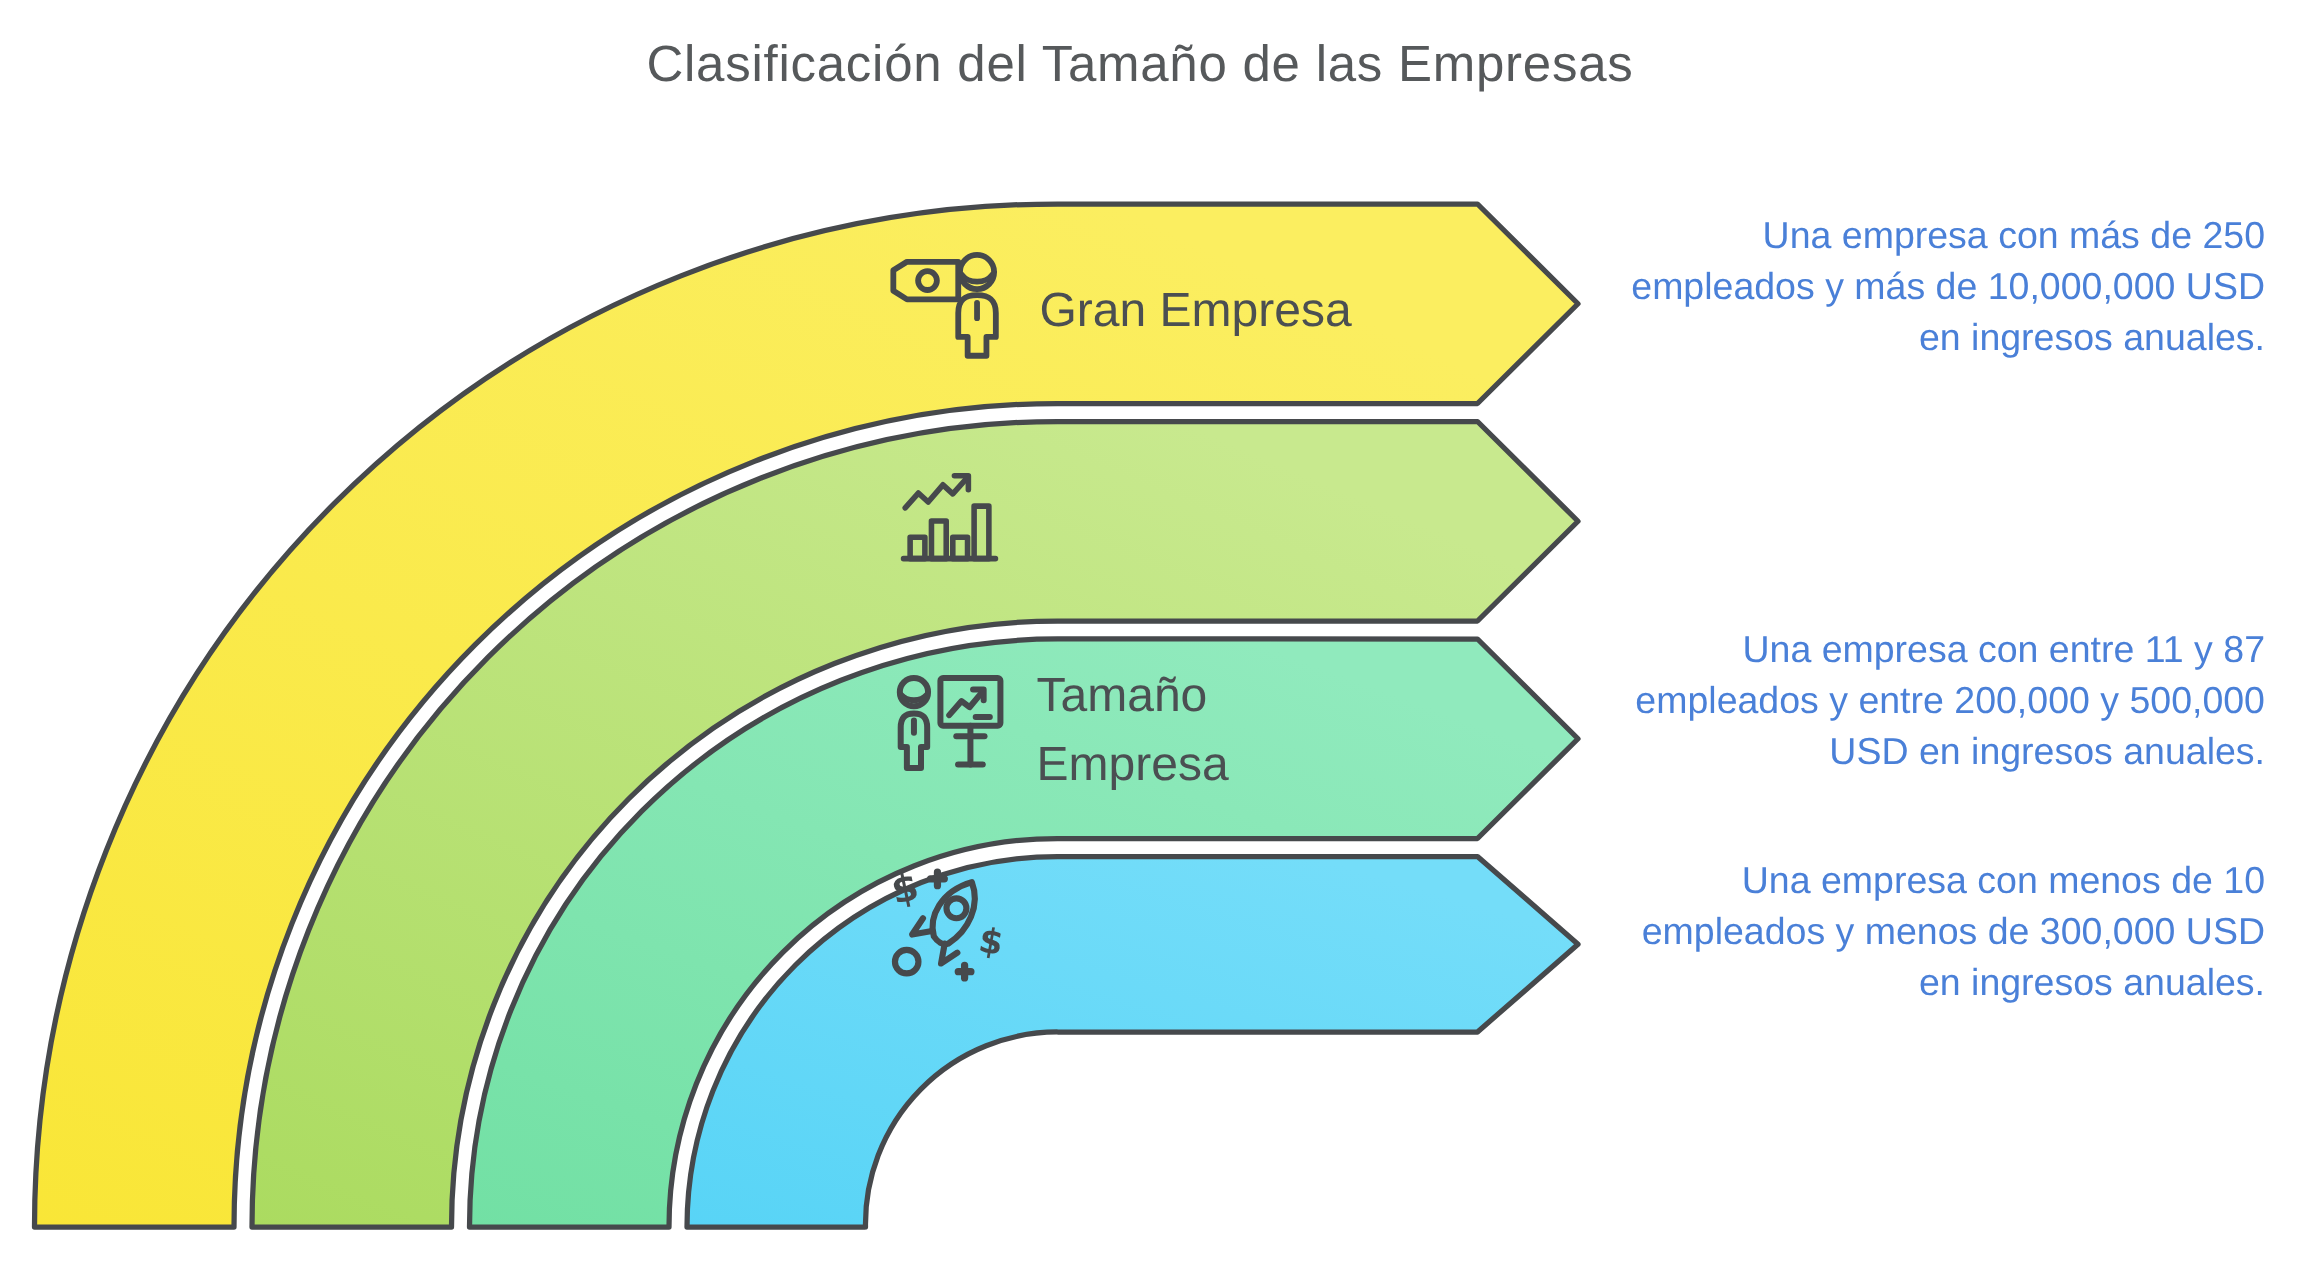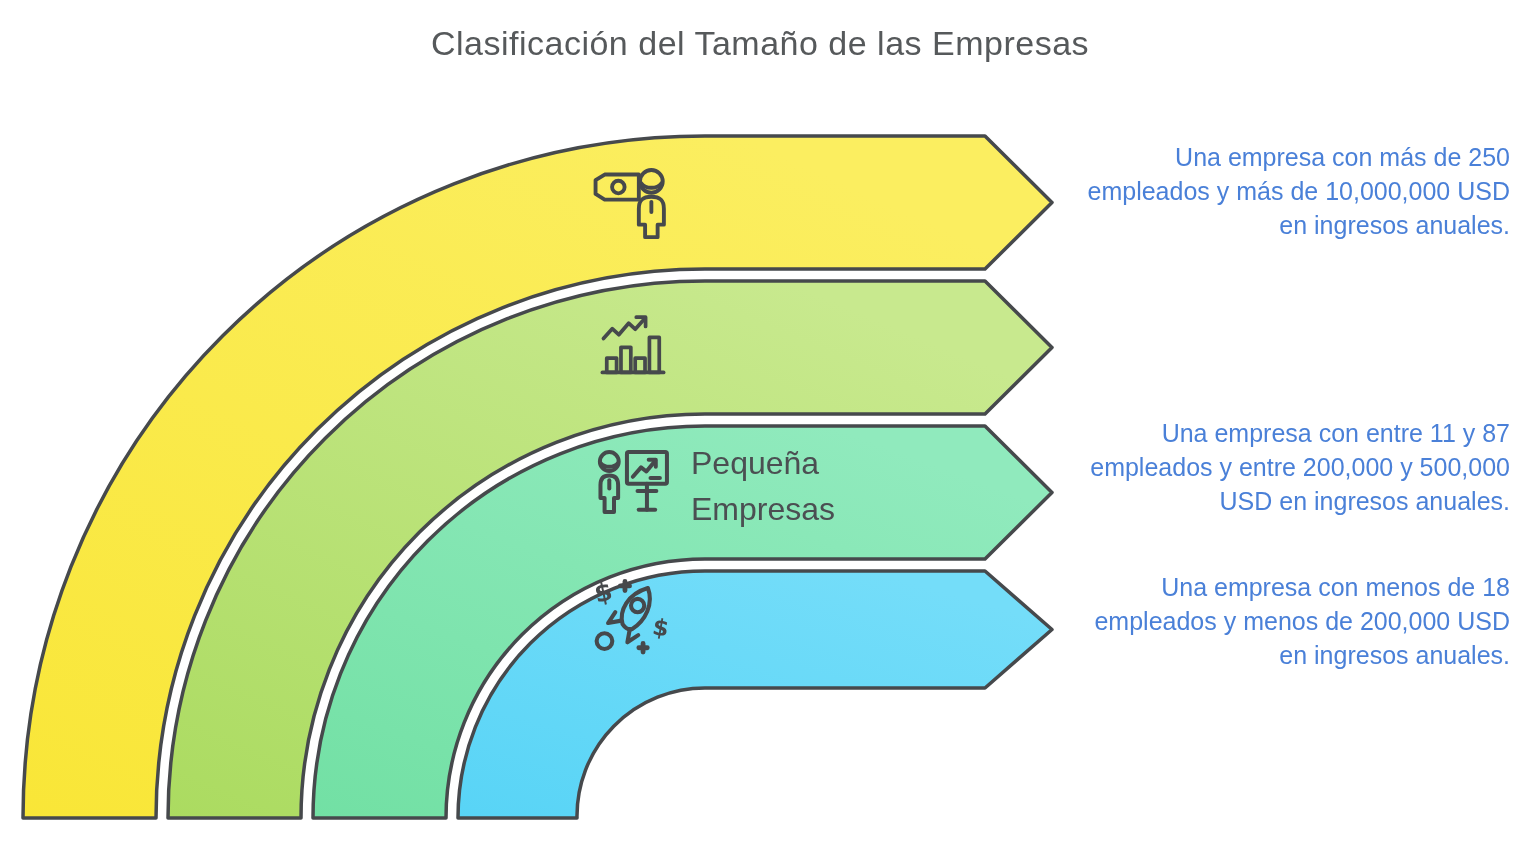--- a/index.html
+++ b/index.html
@@ -114,19 +114,20 @@
       <path d="M26 36 L15 38 L21 29"></path>
       <path d="M33 43 L31 54 L40 48"></path>
       <circle cx="12" cy="53" r="6.5"></circle>
       <text x="4" y="20" font-size="21" transform="rotate(-12 10 14)">$</text>
       <text x="52" y="48" font-size="19" transform="rotate(10 57 42)">$</text>
       <path d="M29 3.5 V11 M25.2 7.2 H32.8" style="stroke-width:4"></path>
       <path d="M44 55 V62 M40.5 58.5 H47.5" style="stroke-width:4"></path>
     </svg>
   </div>
 
-  <div class="band-label wrap" style="left:691px;top:440px">Pequeña Empresas</div>
+  <div class="band-label" style="left:693px;top:183px">Gran Empresa</div>
+  <div class="band-label wrap" style="left:691px;top:440px">Tamaño Empresa</div>
 
   <div class="desc" style="top:140px">Una empresa con más de 250 empleados y más de 10,000,000 USD en ingresos anuales.</div>
   <div class="desc" style="top:416px">Una empresa con entre 11 y 87 empleados y entre 200,000 y 500,000 USD en ingresos anuales.</div>
-  <div class="desc" style="top:570px">Una empresa con menos de 18 empleados y menos de 200,000 USD en ingresos anuales.</div>
+  <div class="desc" style="top:570px">Una empresa con menos de 10 empleados y menos de 300,000 USD en ingresos anuales.</div>
 
 </div>
 
 </body></html>

